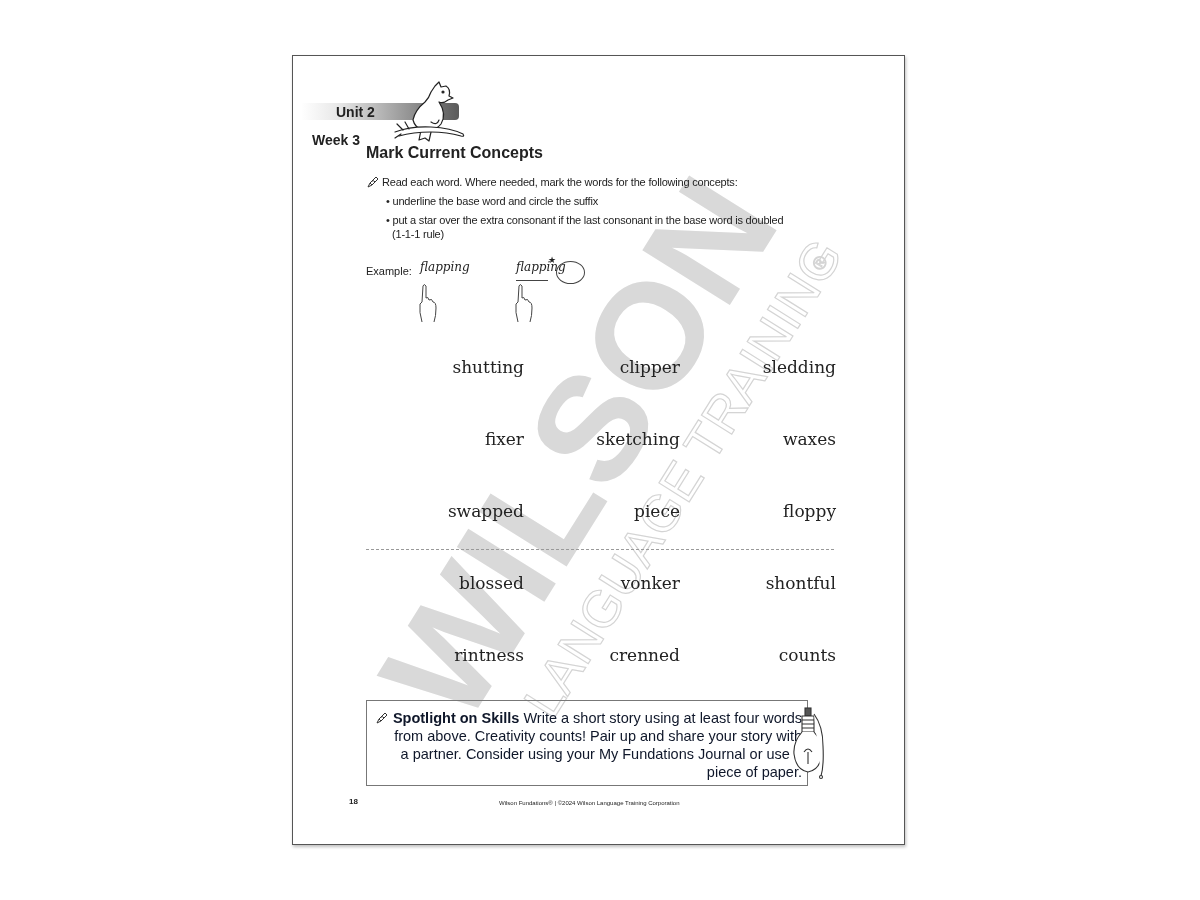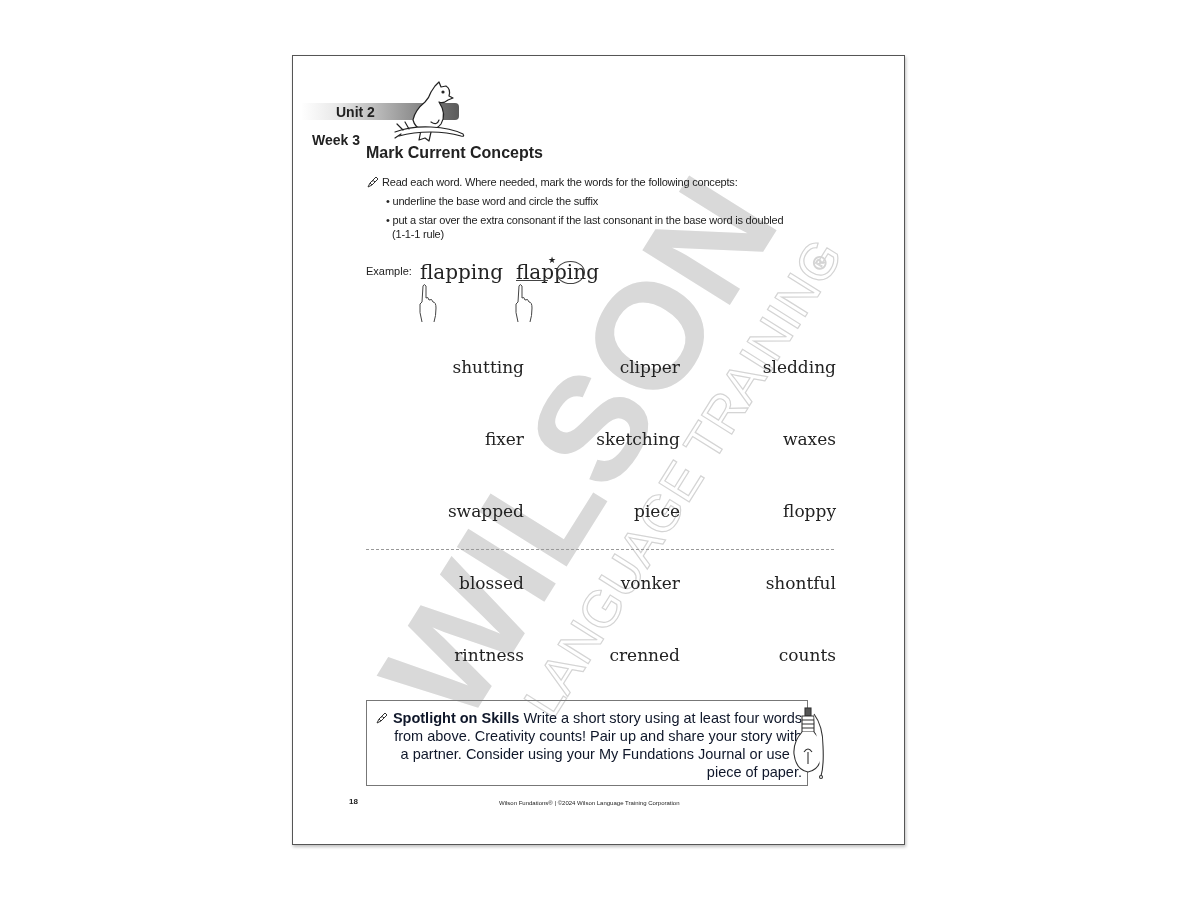--- a/index.html
+++ b/index.html
@@ -22,21 +22,21 @@
   .week { position: absolute; left: 19px; top: 76px; font-size: 14px; font-weight: bold; color: #222; }
   .bird { position: absolute; left: 98px; top: 24px; }
   .title { position: absolute; left: 73px; top: 88px; font-size: 16px; font-weight: bold; color: #222; }
   .instr { position: absolute; left: 73px; top: 120px; font-size: 11px; color: #222; line-height: 13px; width: 440px; }
   .instr .line1 { position: absolute; left: 16px; top: 0; white-space: nowrap; letter-spacing: -0.2px; }
   .instr .pencil { position: absolute; left: 0; top: -1px; }
   .instr .b1 { position: absolute; left: 20px; top: 19px; white-space: nowrap; letter-spacing: -0.2px; }
   .instr .b2 { position: absolute; left: 20px; top: 38px; white-space: nowrap; letter-spacing: -0.2px; }
   .instr .b2b { position: absolute; left: 26px; top: 52px; white-space: nowrap; letter-spacing: -0.2px; text-align: right; }
   .ex-label { position: absolute; left: 73px; top: 209px; font-size: 11px; color: #222; }
-  .ex-word { position: absolute; top: 204px; font-family: "DejaVu Serif", serif; font-size: 20px; color: #222; }
+  .ex-word { position: absolute; top: 204px; font-family: "DejaVu Serif", serif; font-size: 12px; color: #222; font-style: italic; }
   .ex-word1 { left: 127px; }
   .ex-word2 { left: 223px; }
   .ex-underline { position: absolute; left: 223px; top: 224px; width: 32px; border-top: 1px solid #444; }
   .ex-circle { position: absolute; left: 263px; top: 205px; width: 27px; height: 21px; border: 1px solid #444; border-radius: 50%; }
   .ex-star { position: absolute; left: 255px; top: 199px; font-size: 9px; color: #222; }
   .hand { position: absolute; top: 226px; }
   .word {
     position: absolute; width: 160px; text-align: right;
     font-family: "DejaVu Serif", serif; font-size: 17px; color: #222;
   }

